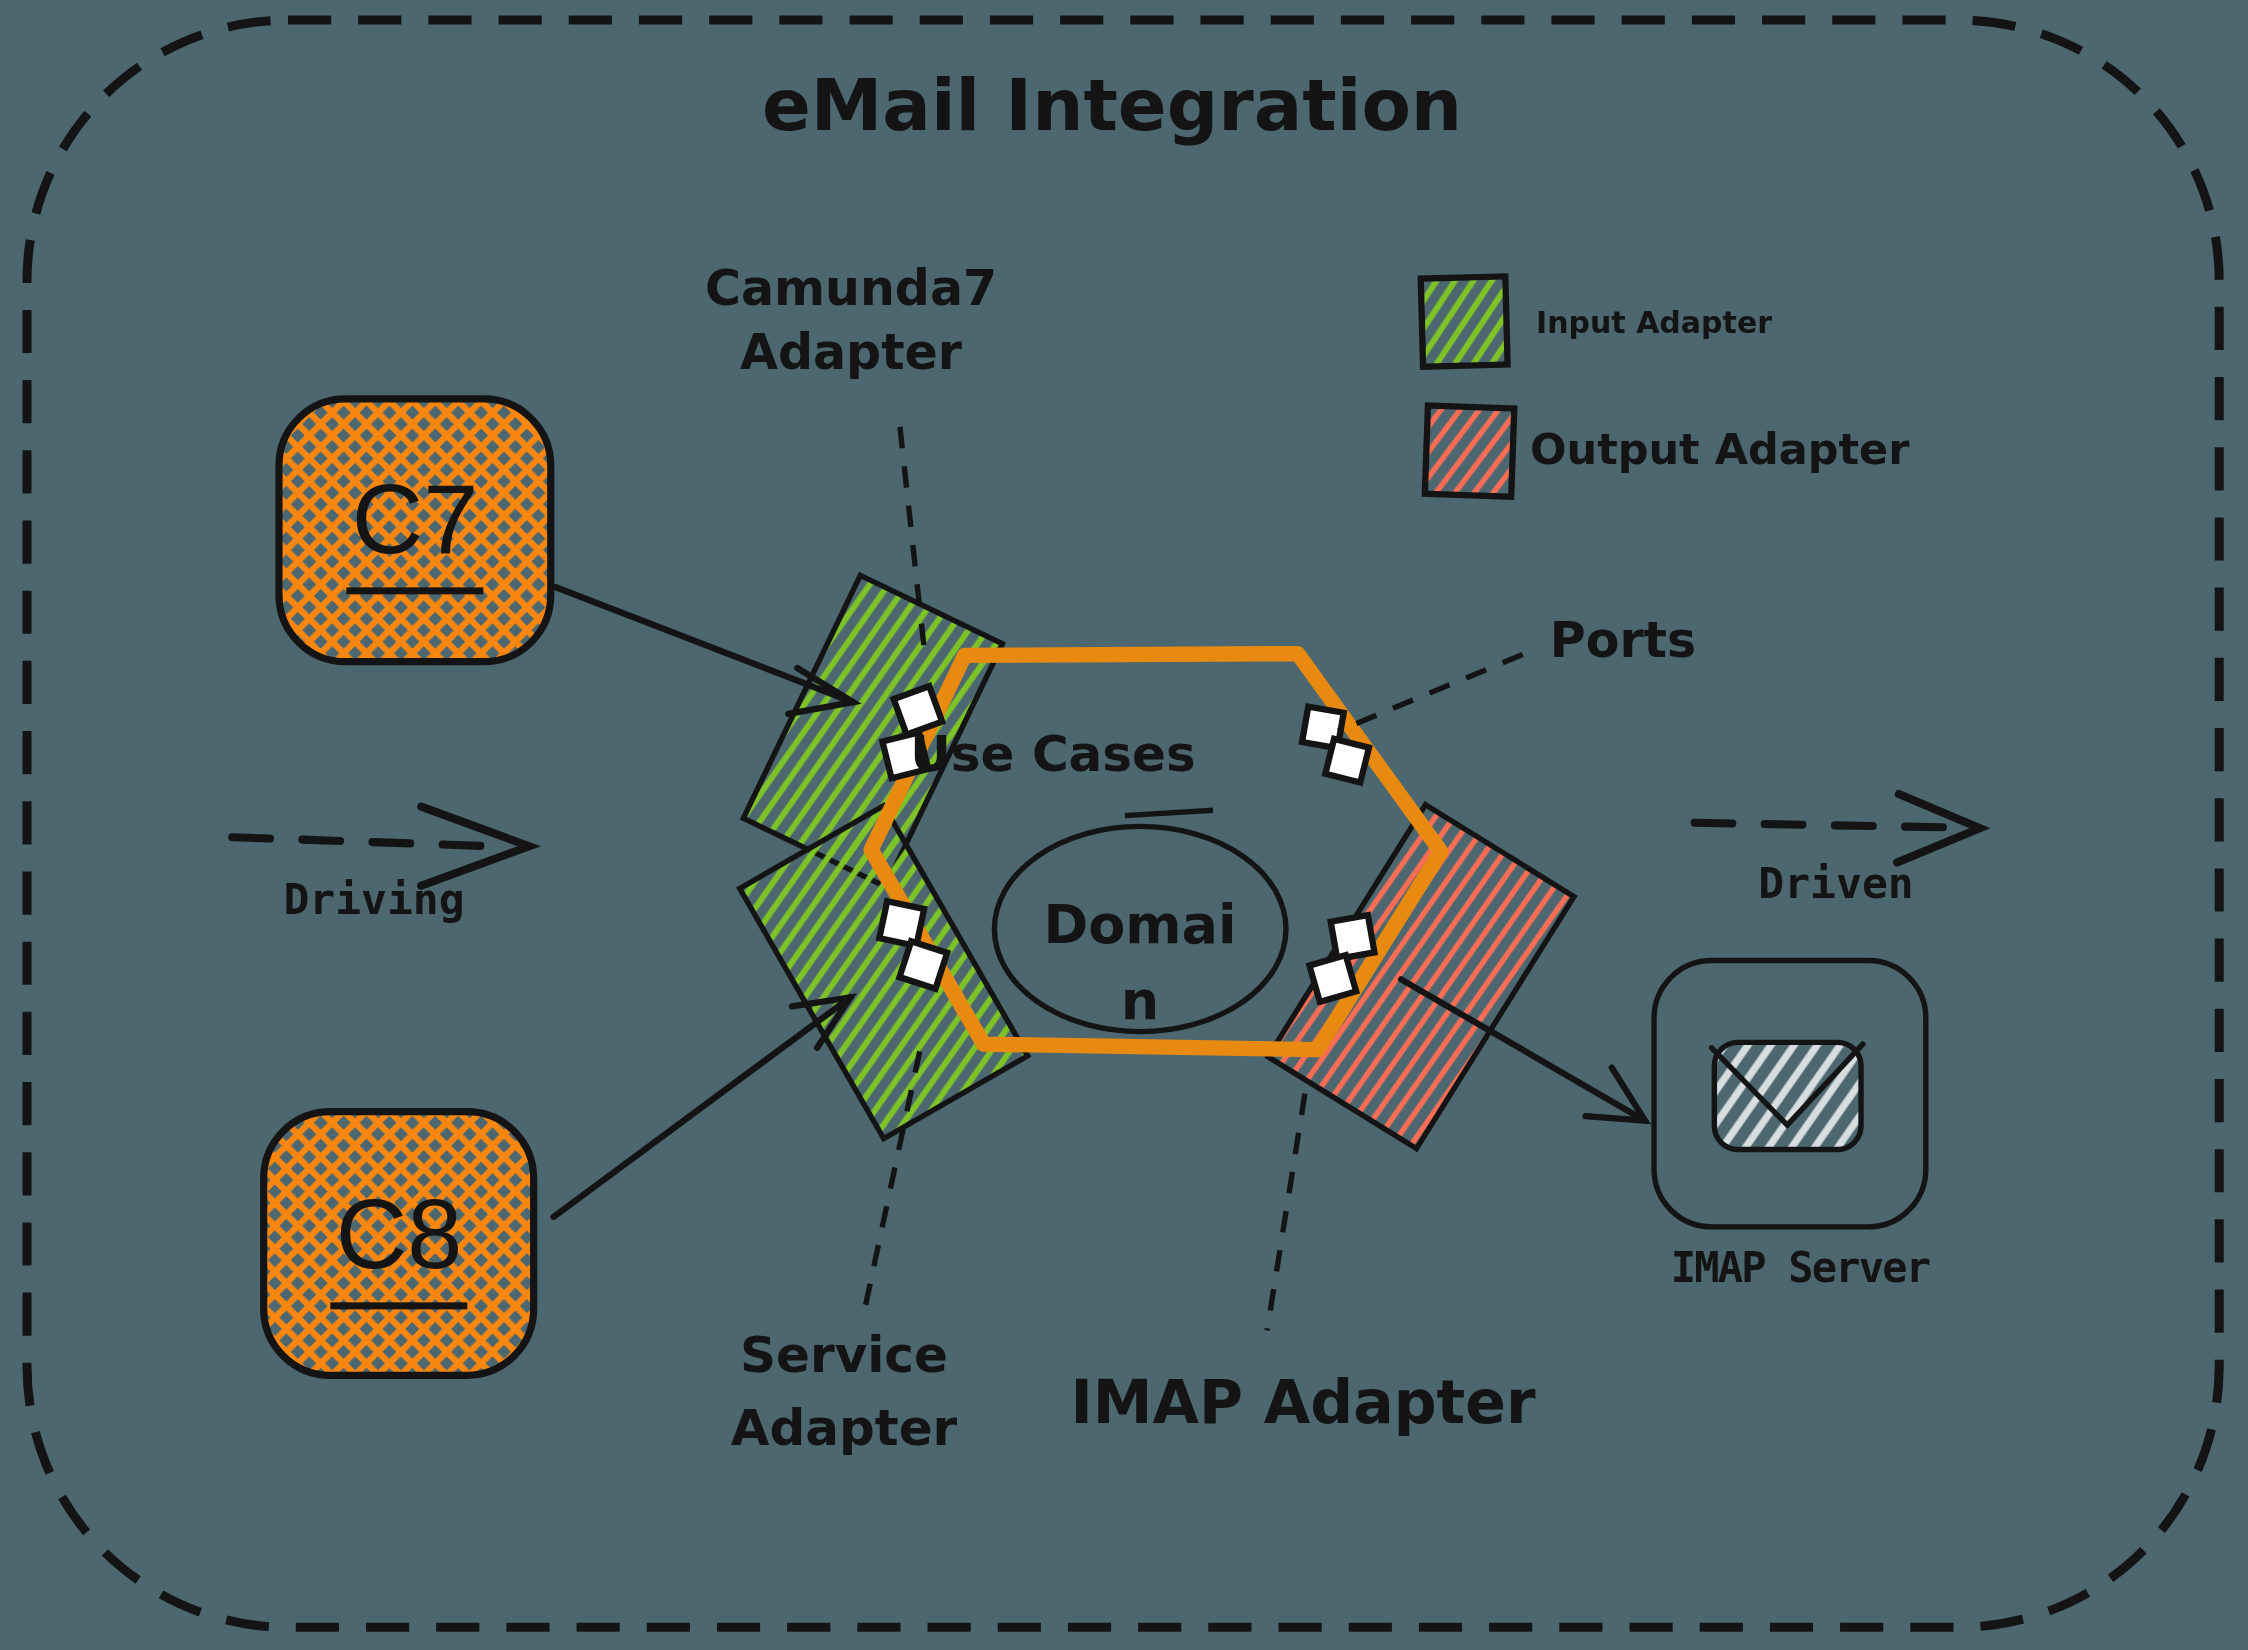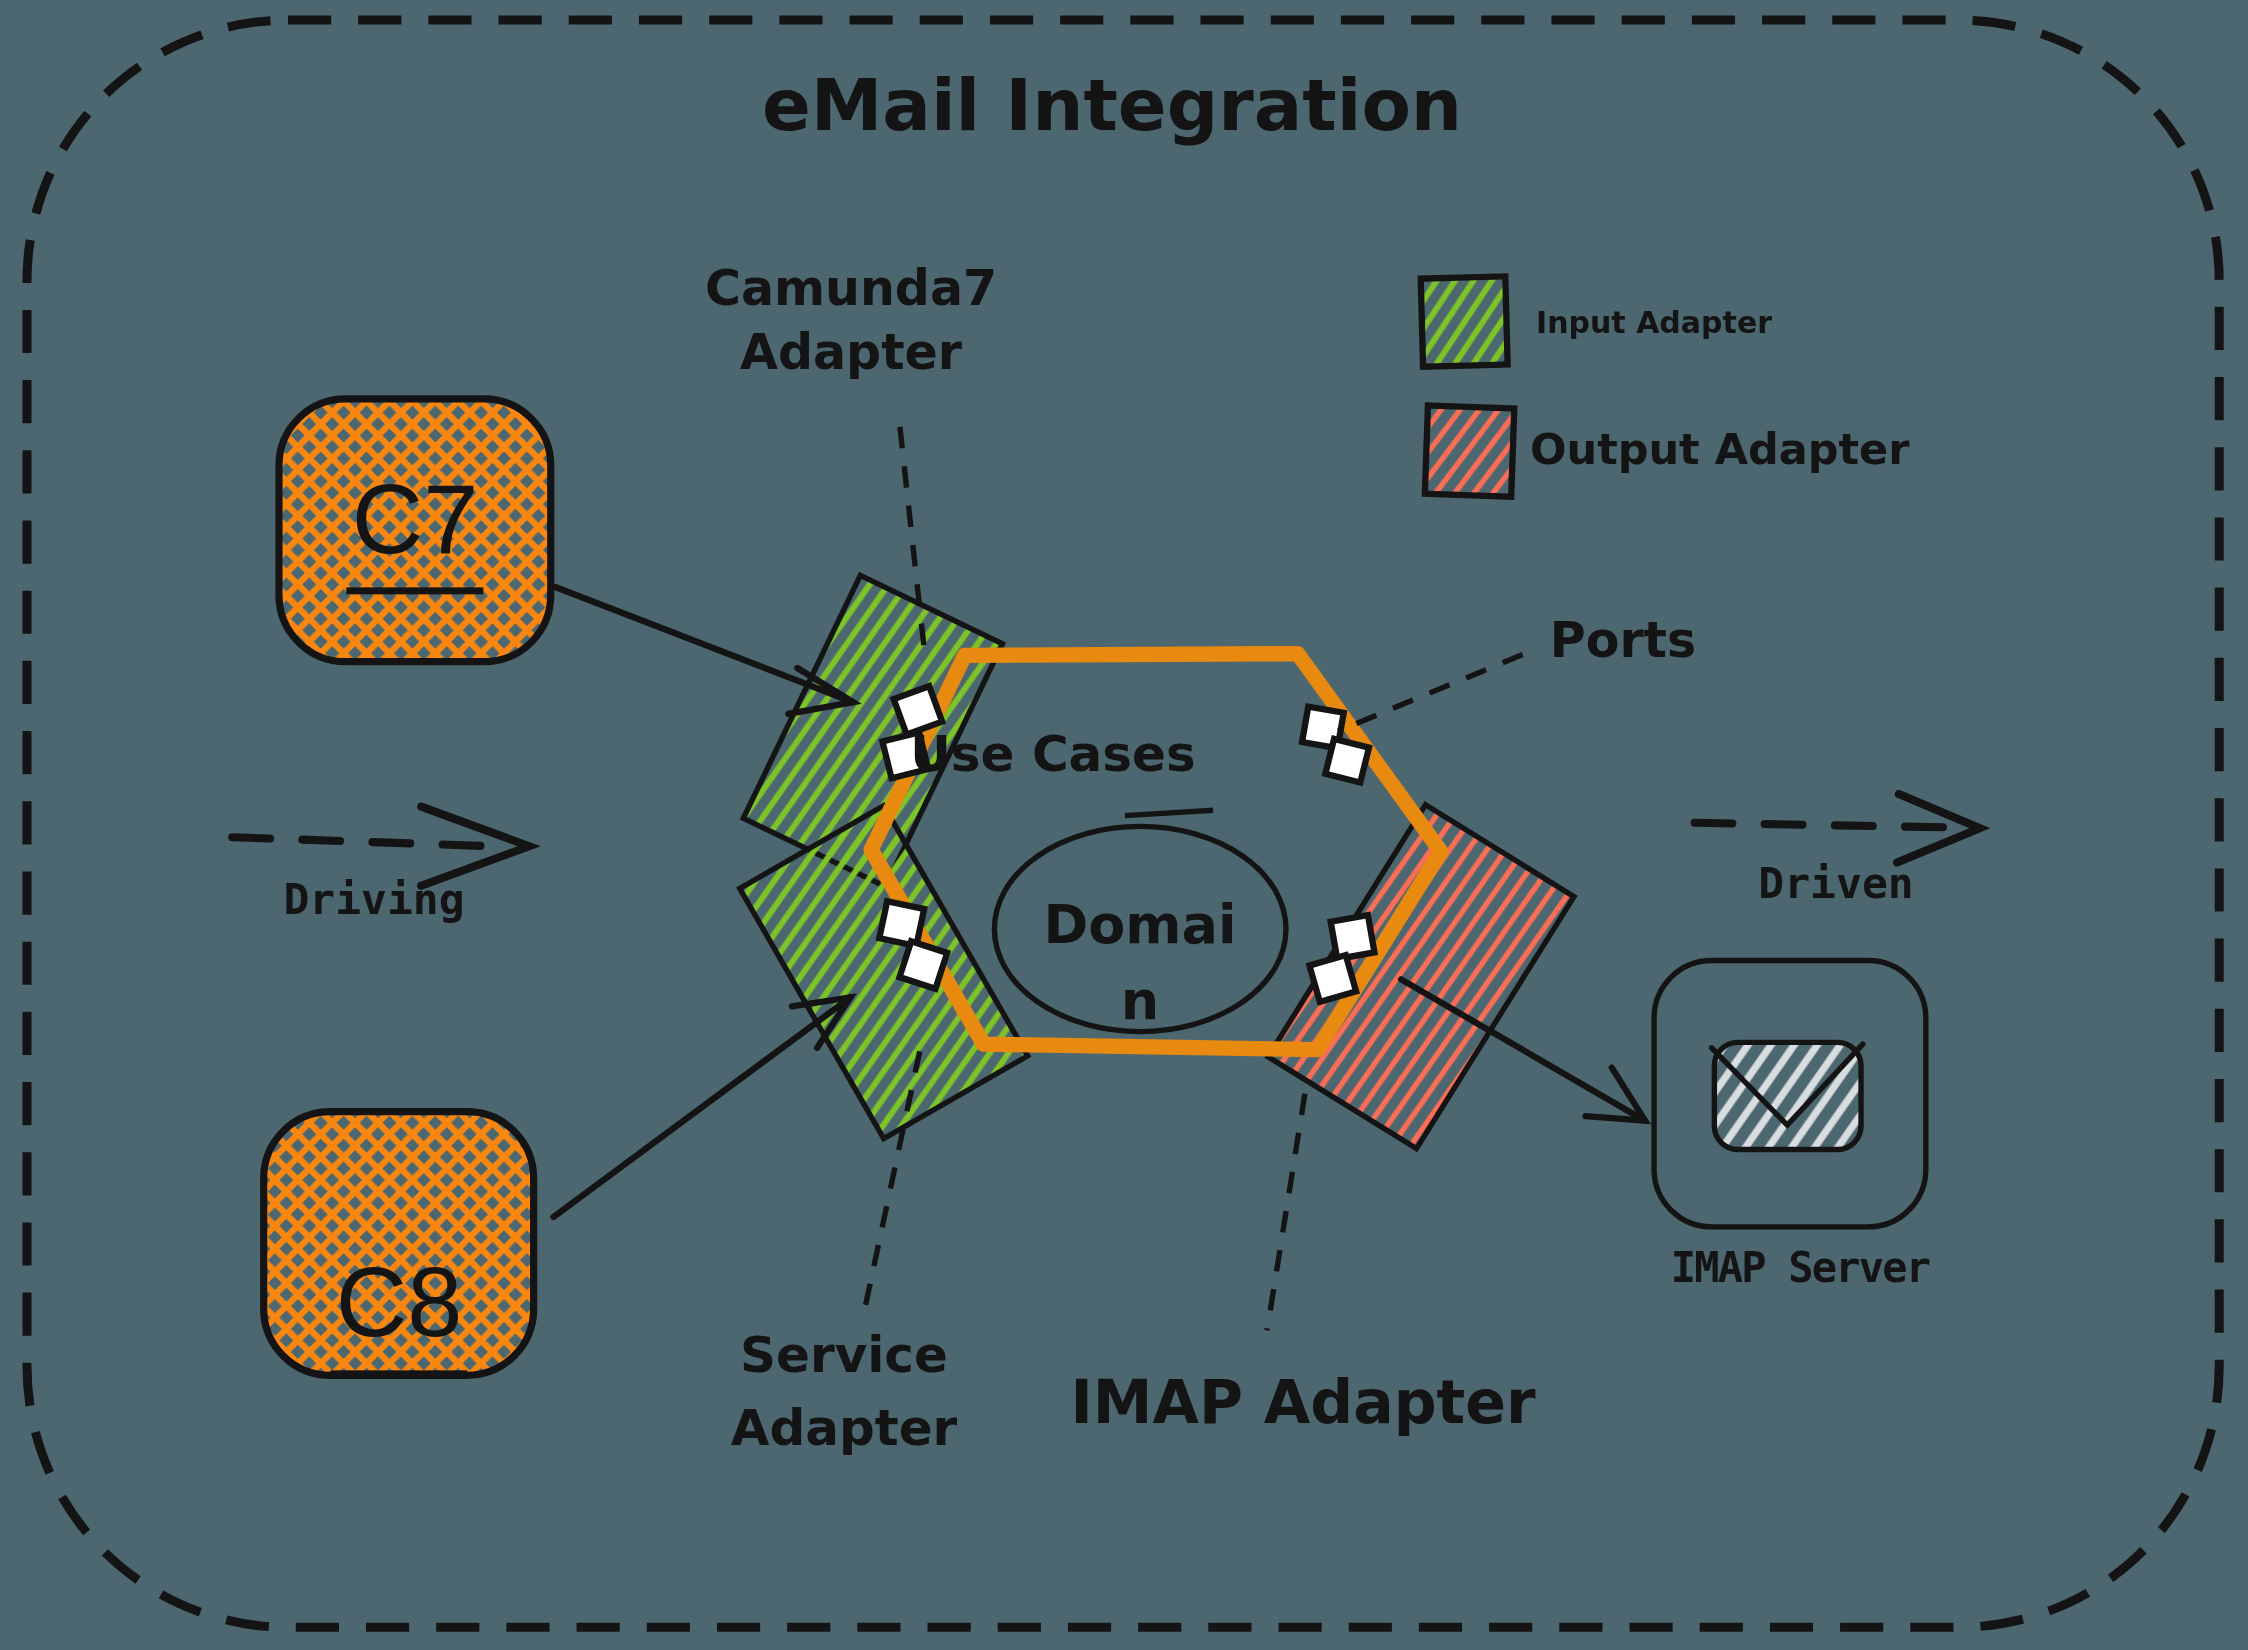--- a/index.html
+++ b/index.html
@@ -161,18 +161,18 @@
   <div class="lbl hand" style="left:1303px;top:1402px;font-size:60px;">IMAP Adapter</div>
 
   <div class="lbl mono" style="left:374px;top:900px;font-size:43px;">Driving</div>
   <div class="lbl mono" style="left:1836px;top:884px;font-size:43px;">Driven</div>
 
   <div class="lbl mono" style="left:1800px;top:1268px;font-size:42px;letter-spacing:-1.8px;">IMAP Server</div>
 
   <div class="lbl cnum" style="left:415px;top:525px;font-size:99px;">
     <span class="u">C7</span>
   </div>
-  <div class="lbl cnum" style="left:399px;top:1308px;font-size:99px;">
+  <div class="lbl cnum" style="left:399px;top:1240px;font-size:99px;">
     <span class="u">C8</span>
   </div>
 
 </div>
 
 
 </body></html>

